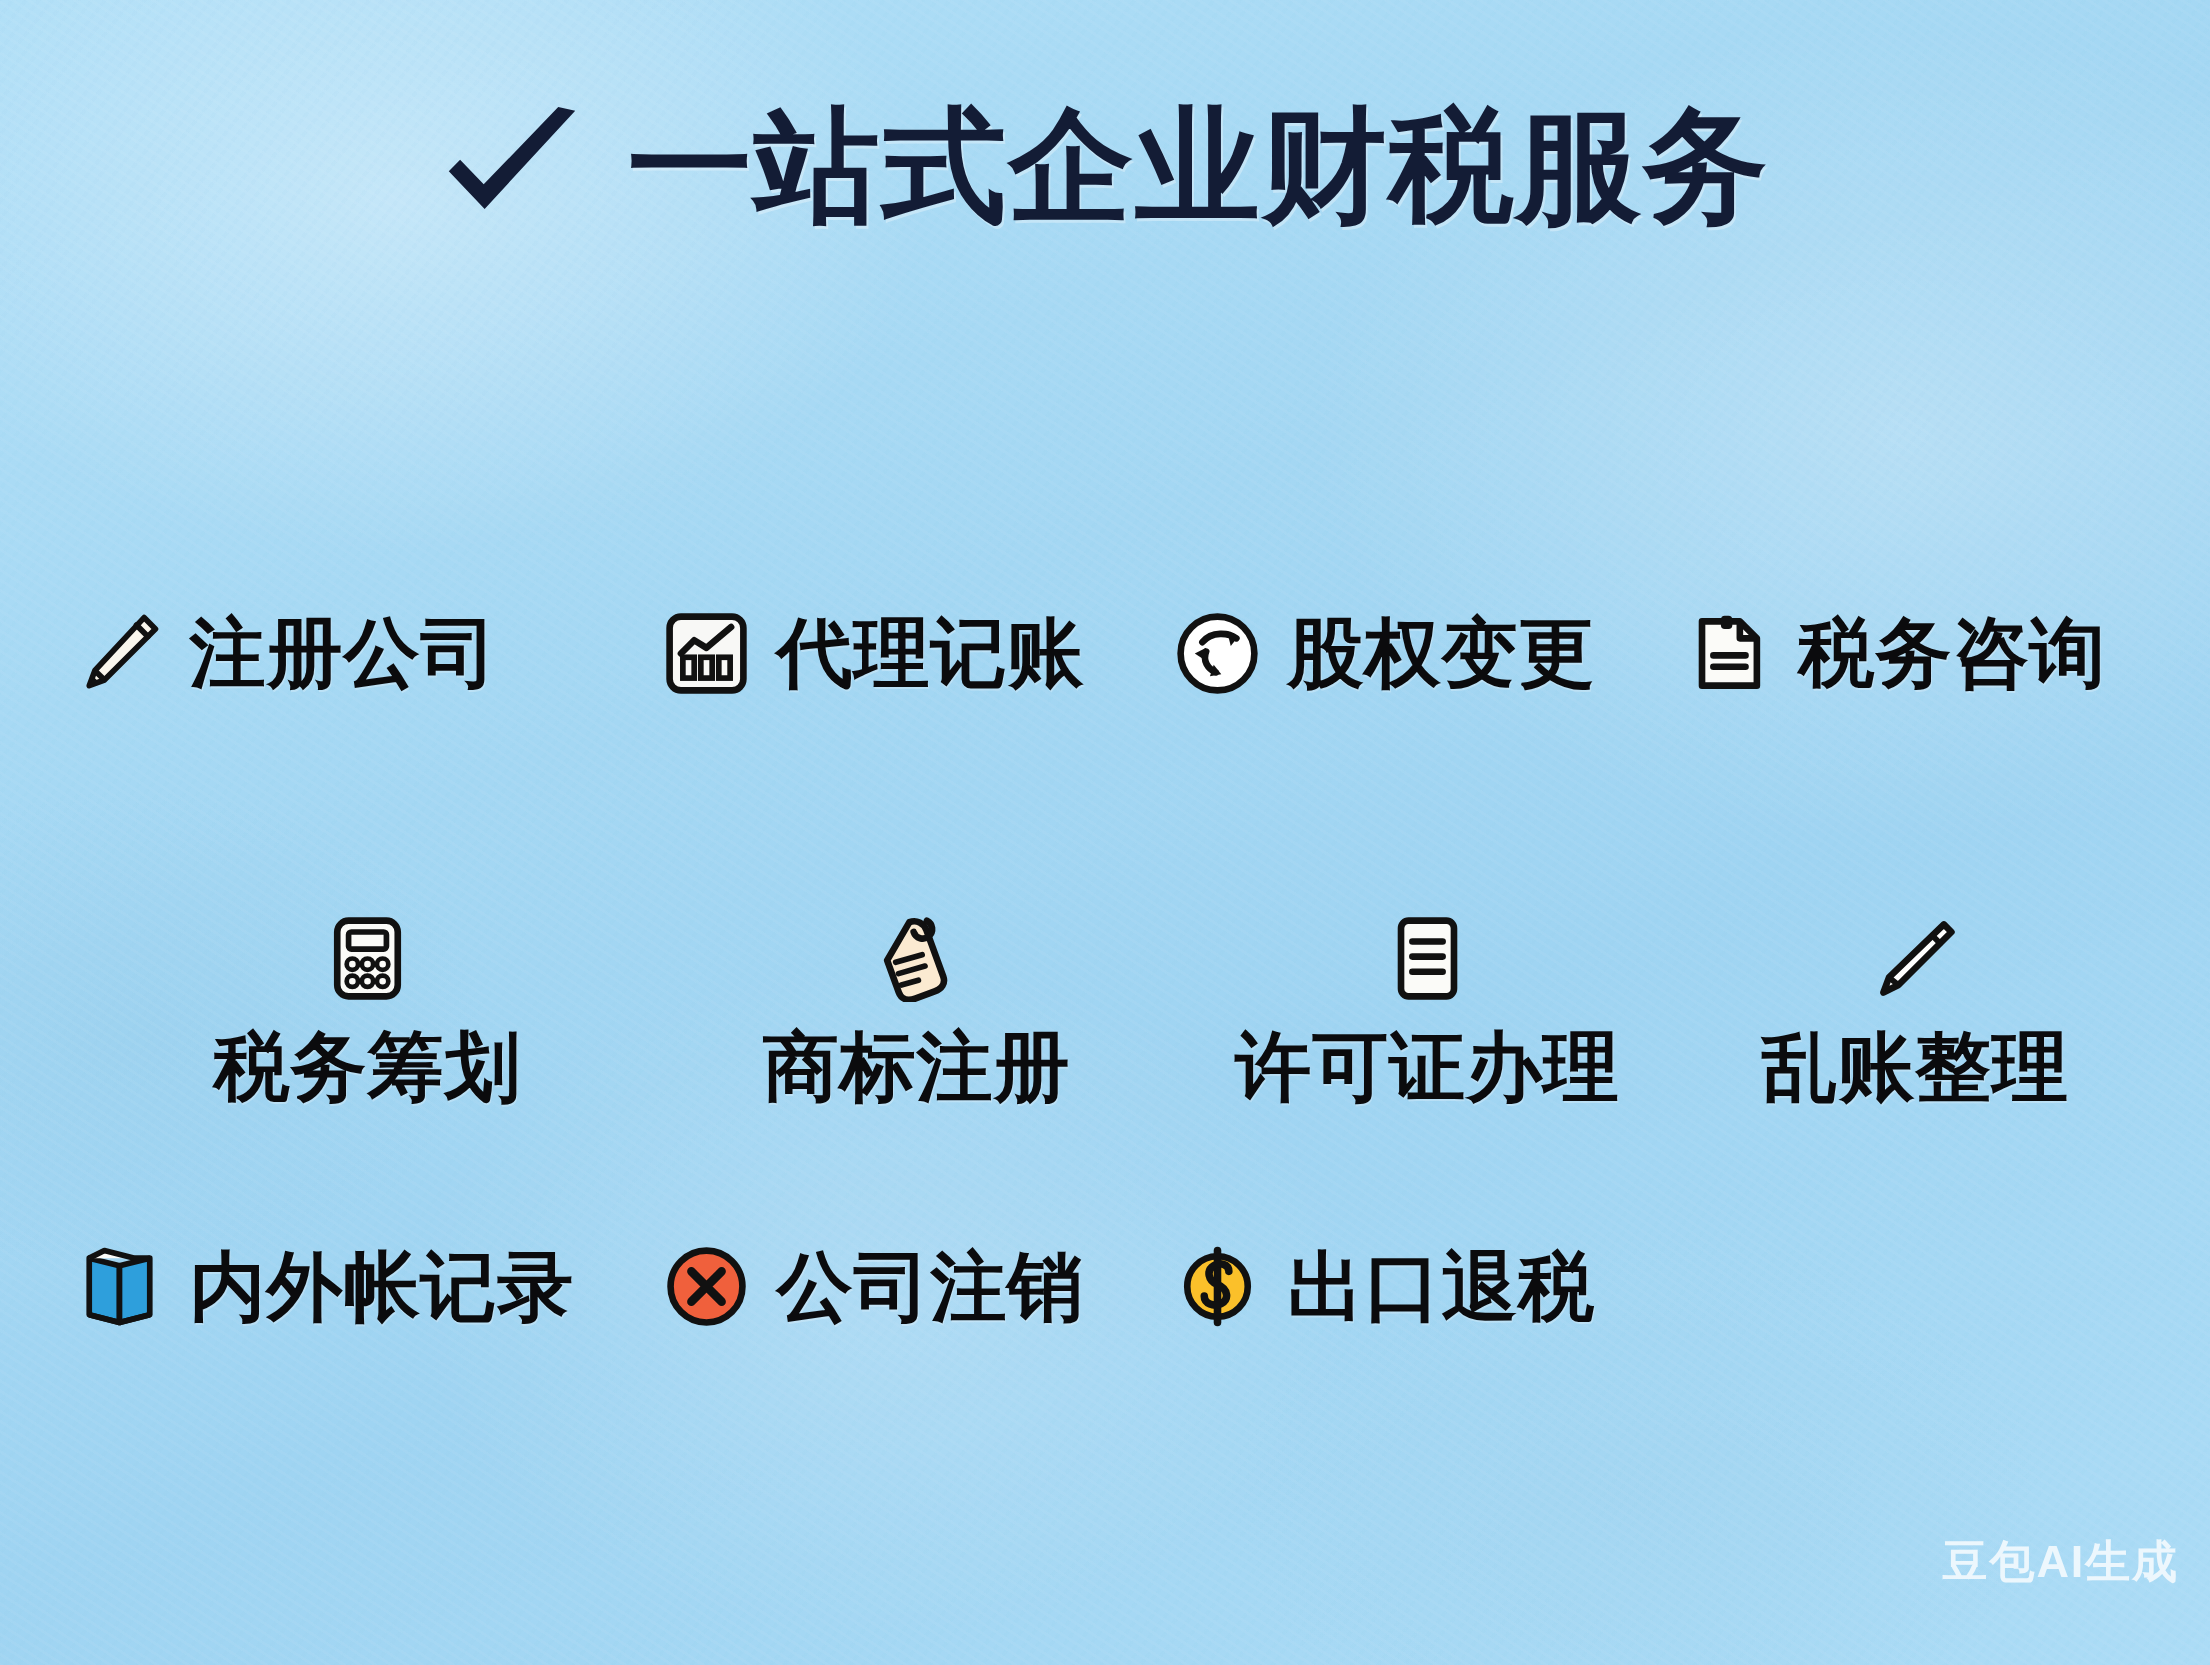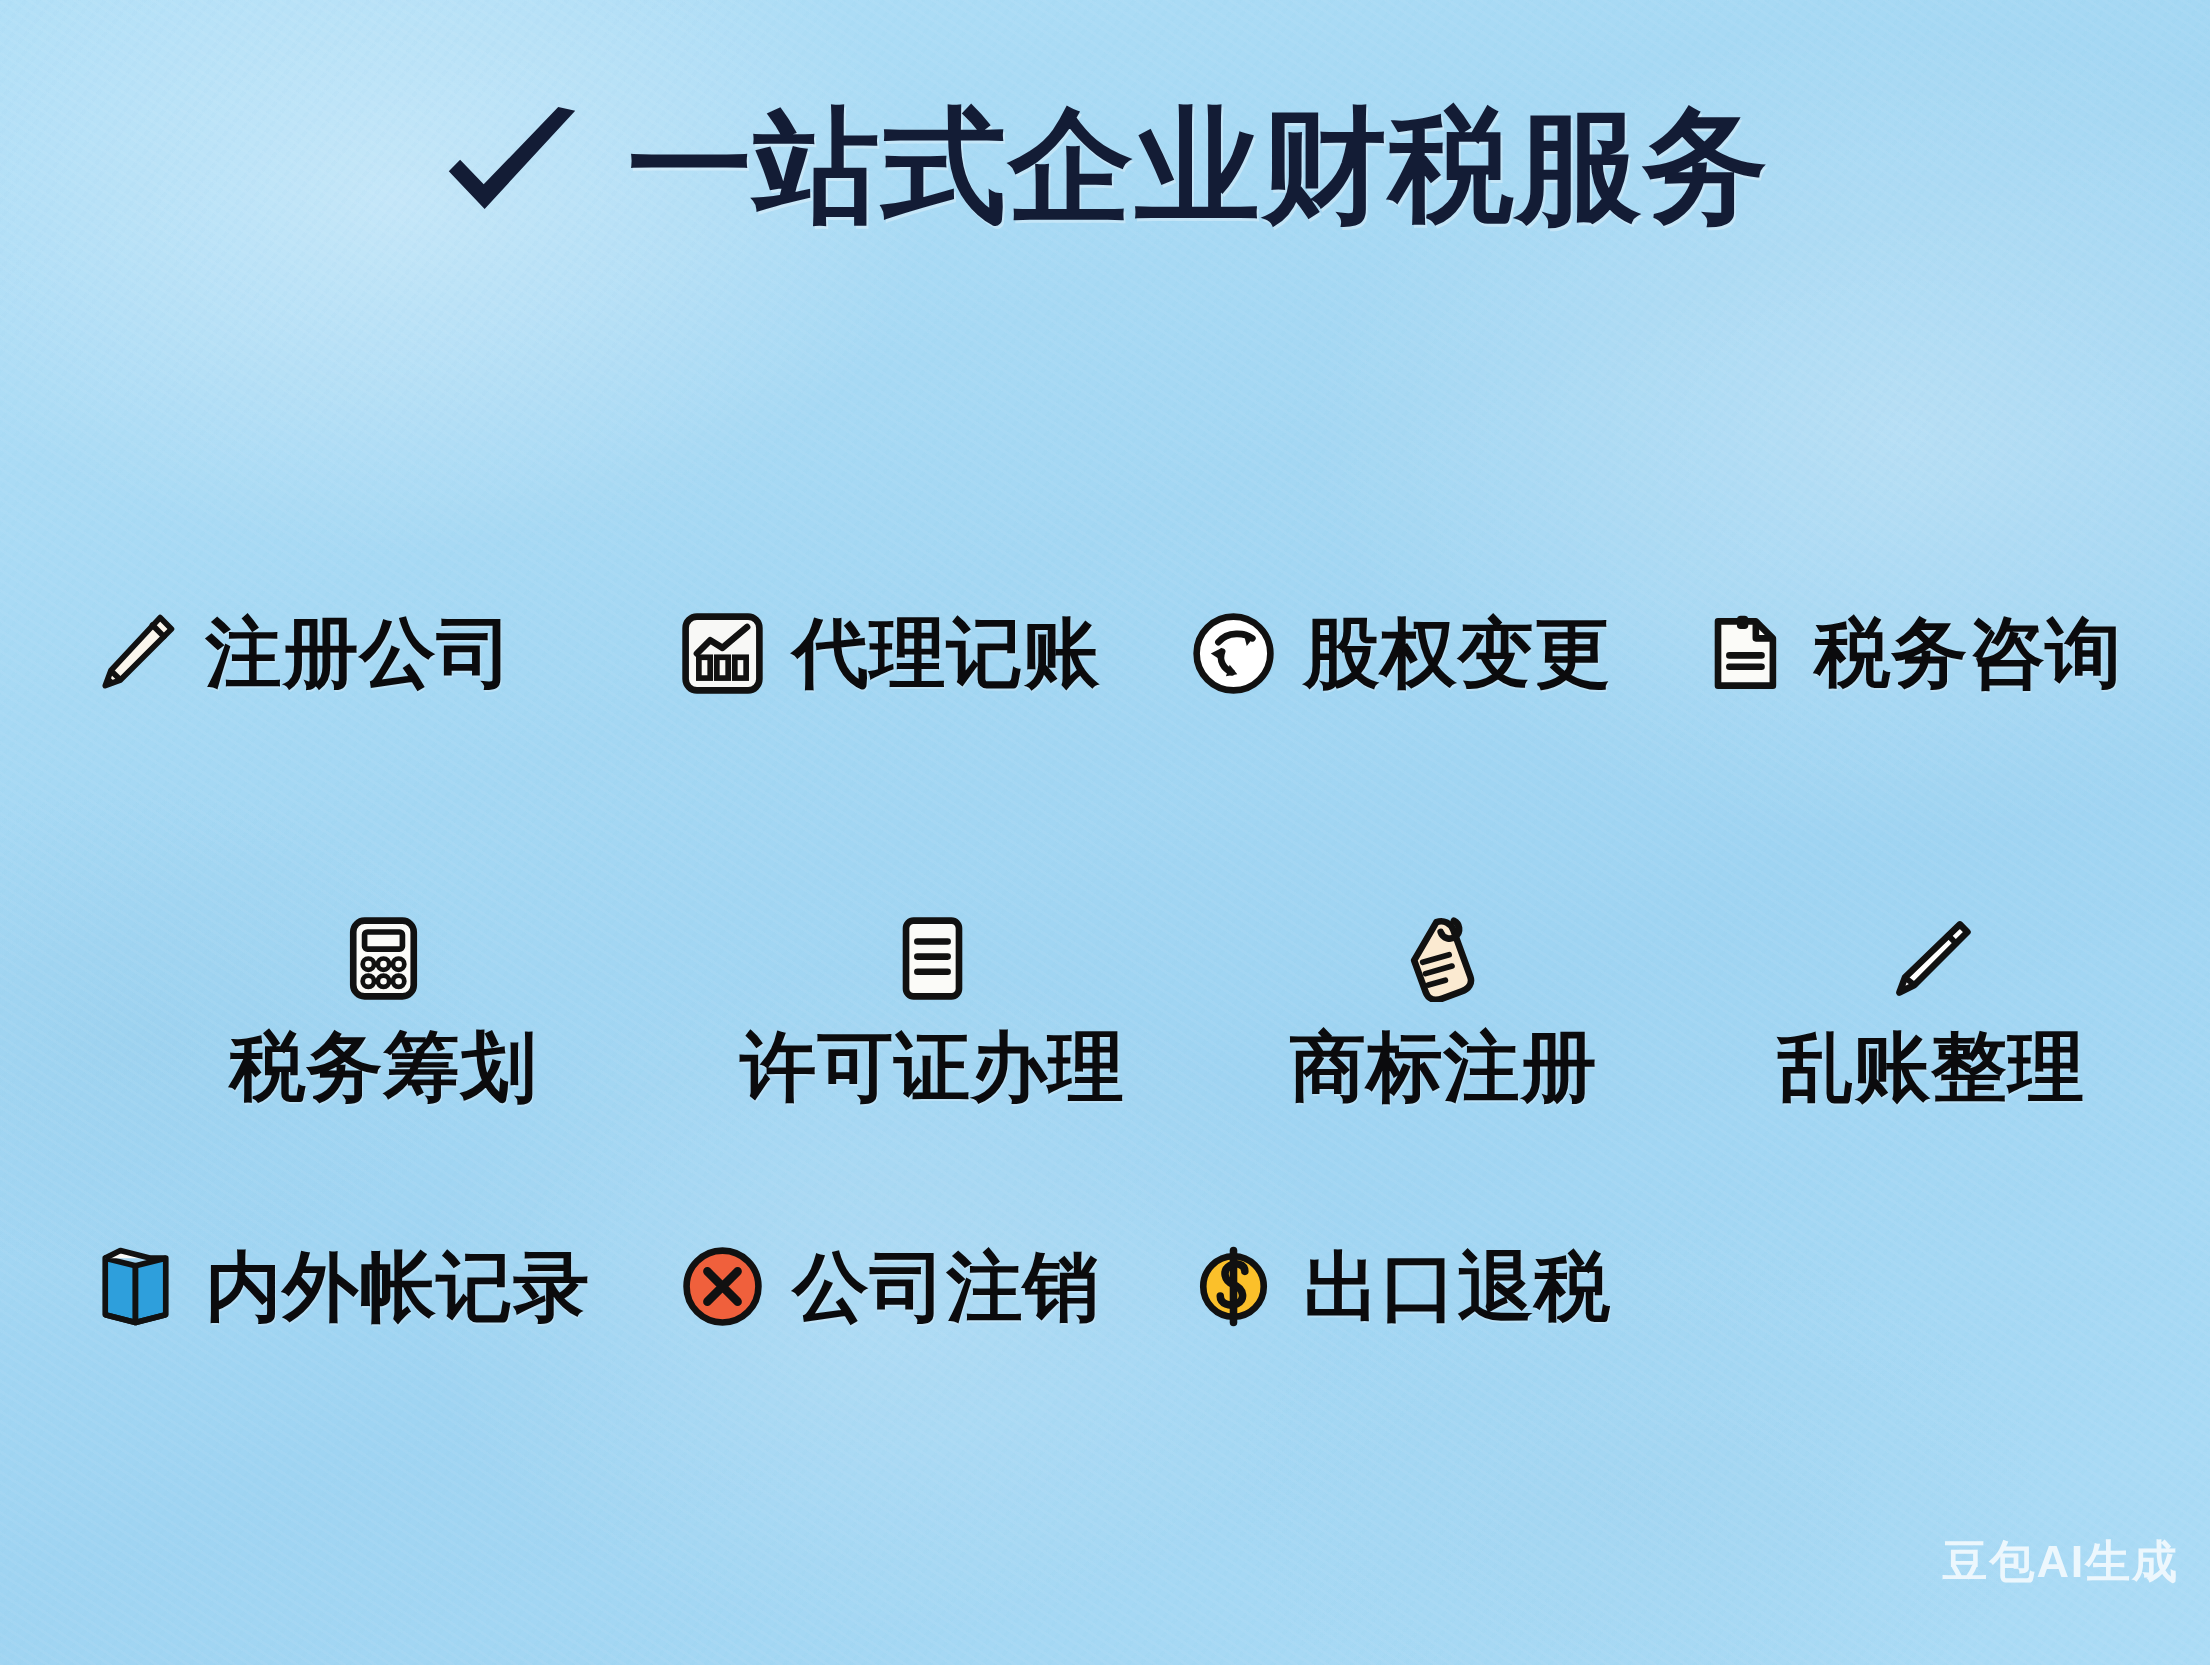--- a/index.html
+++ b/index.html
@@ -66,21 +66,21 @@
     font-weight: 700;
     color: #131c35;
     letter-spacing: 1.9px;
     white-space: nowrap;
     text-shadow: 1.9px 2.8px 0 rgba(255,255,255,0.32);
   }
 
   
   .grid {
     position: absolute;
-    left: 90px;
+    left: 74px;
     top: 492px;
     width: 2073px;
     height: 956px;
     display: grid;
     grid-template-columns: 587px 511px 511px 464px;
     grid-template-rows: repeat(3, 1fr);
     align-items: center;
     z-index: 3;
   }
   .item {
@@ -207,45 +207,45 @@
           <circle cx="46" cy="70" r="6" fill="none" stroke="#111" stroke-width="5"></circle>
           <circle cx="62" cy="70" r="6" fill="none" stroke="#111" stroke-width="5"></circle>
         </svg>
       </span>
       <span class="lbl">税务筹划</span>
     </div>
 
     <div class="item r2">
       <span class="ico">
         <svg width="87" height="87" viewBox="0 0 92 92">
-          <rect x="18" y="6" width="56" height="80" rx="8" fill="#fbfbf8" stroke="#111" stroke-width="7"></rect>
-          <path d="M30 28 H62 M30 44 H62 M30 60 H62" stroke="#111" stroke-width="7" stroke-linecap="round"></path>
-        </svg>
-      </span>
-      <span class="lbl">许可证办理</span>
-    </div>
-
-    <div class="item r2">
-      <span class="ico">
-        <svg width="87" height="87" viewBox="0 0 92 92">
           <path d="M52 8 C60 8 66 14 66 22 L66 74 C66 82 60 86 52 86 L30 86 C22 86 16 82 16 74 L16 38 Z" transform="rotate(-20 44 46)" fill="#fbead1" stroke="#111" stroke-width="7" stroke-linejoin="round"></path>
           <path d="M57 6 a10 10 0 1 1 -14 12" fill="none" stroke="#111" stroke-width="7" stroke-linecap="round"></path>
           <g stroke="#111" stroke-width="6" stroke-linecap="round">
             <path d="M24 50 L52 42"></path>
             <path d="M27 62 L55 54"></path>
             <path d="M30 74 L48 69"></path>
           </g>
         </svg>
       </span>
       <span class="lbl">商标注册</span>
     </div>
 
     <div class="item r2">
       <span class="ico">
         <svg width="87" height="87" viewBox="0 0 92 92">
+          <rect x="18" y="6" width="56" height="80" rx="8" fill="#fbfbf8" stroke="#111" stroke-width="7"></rect>
+          <path d="M30 28 H62 M30 44 H62 M30 60 H62" stroke="#111" stroke-width="7" stroke-linecap="round"></path>
+        </svg>
+      </span>
+      <span class="lbl">许可证办理</span>
+    </div>
+
+    <div class="item r2">
+      <span class="ico">
+        <svg width="87" height="87" viewBox="0 0 92 92">
           <g transform="rotate(0 46 46)">
             <path d="M76 10 L84 18 L28 74 L12 82 L18 66 Z" fill="#ffffff" stroke="#111" stroke-width="7" stroke-linejoin="round"></path>
             <path d="M64 22 L72 30" stroke="#111" stroke-width="6" stroke-linecap="round"></path>
             <path d="M18 66 L28 74" stroke="#111" stroke-width="6"></path>
           </g>
         </svg>
       </span>
       <span class="lbl">乱账整理</span>
     </div>
 

